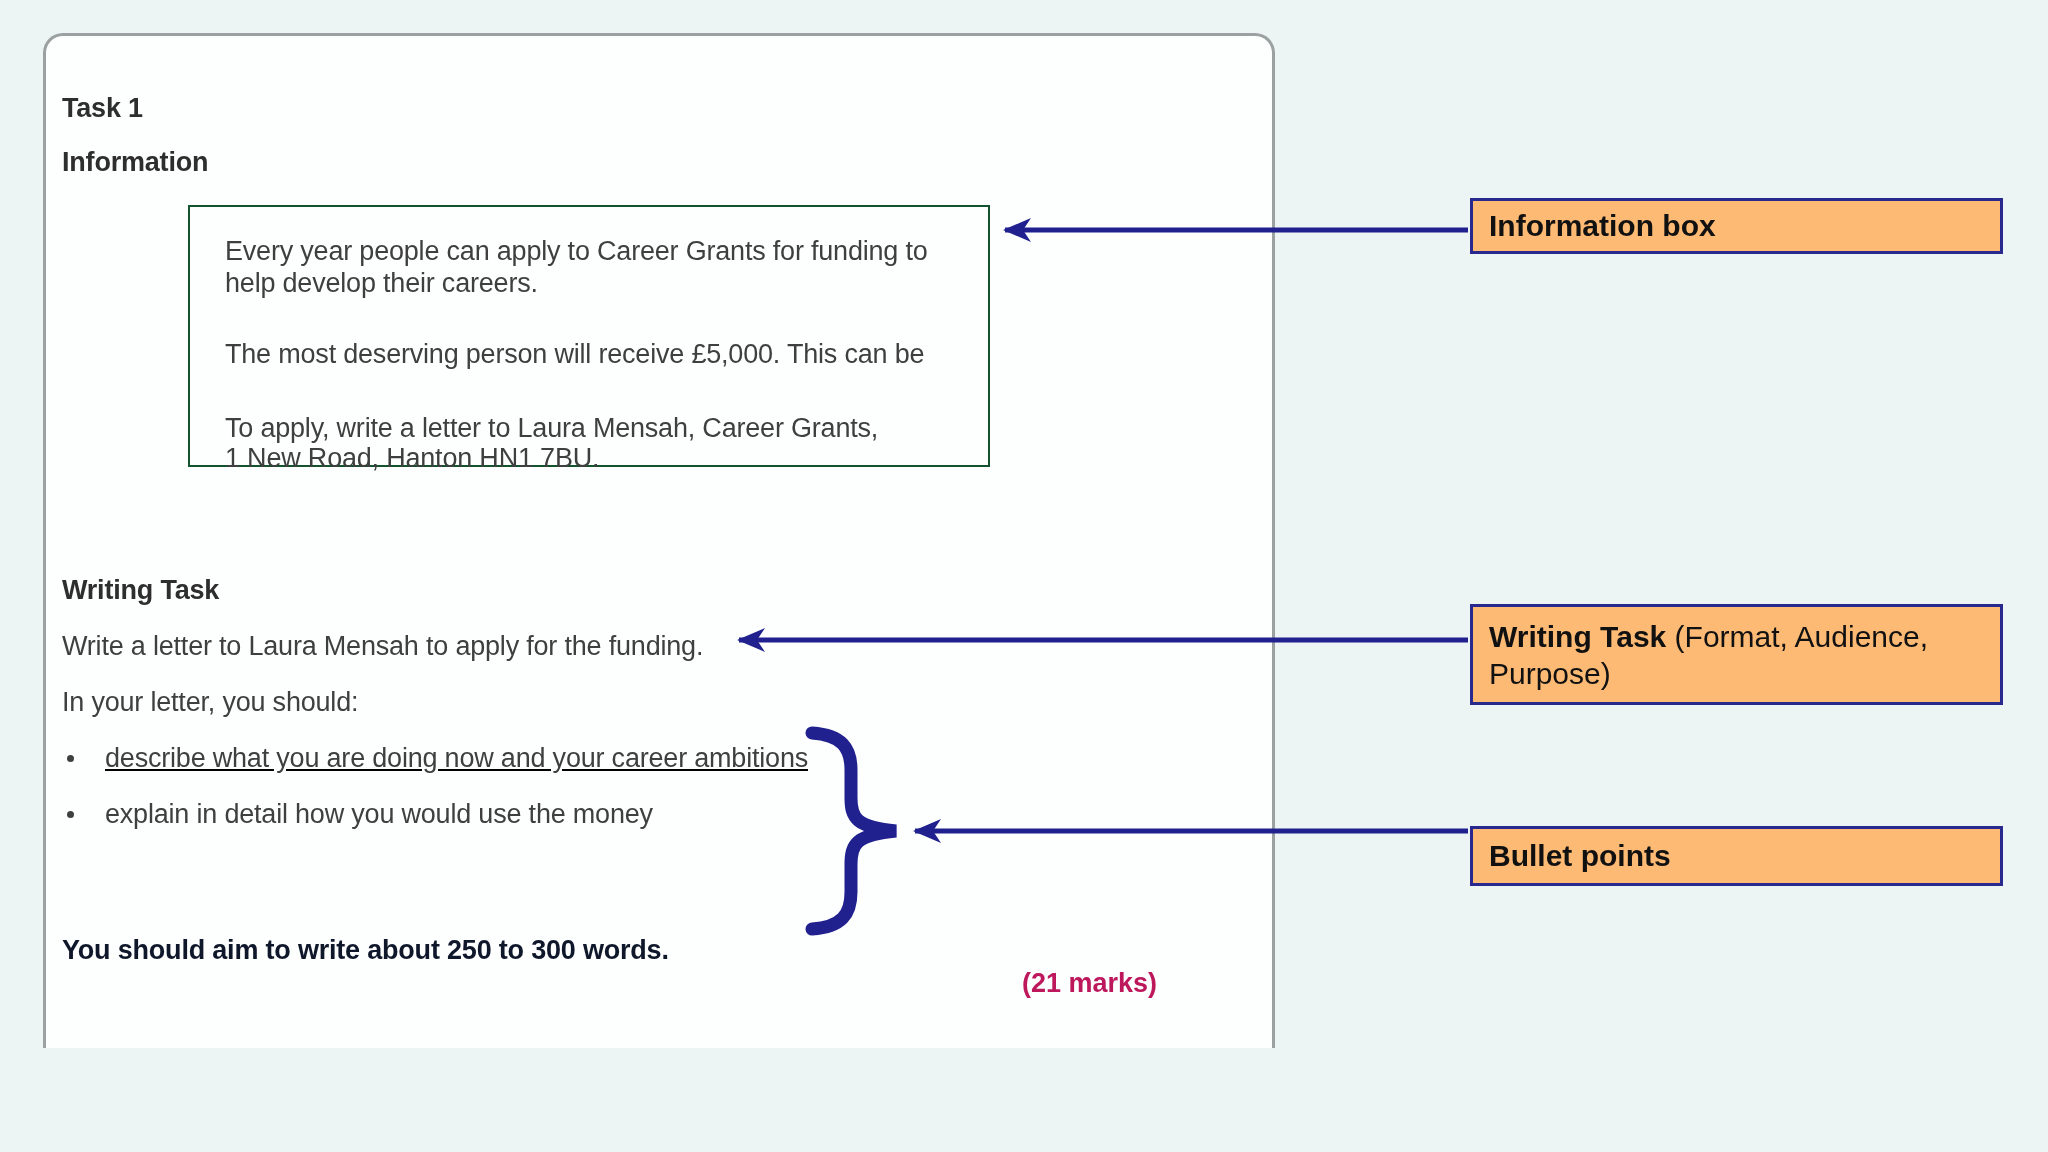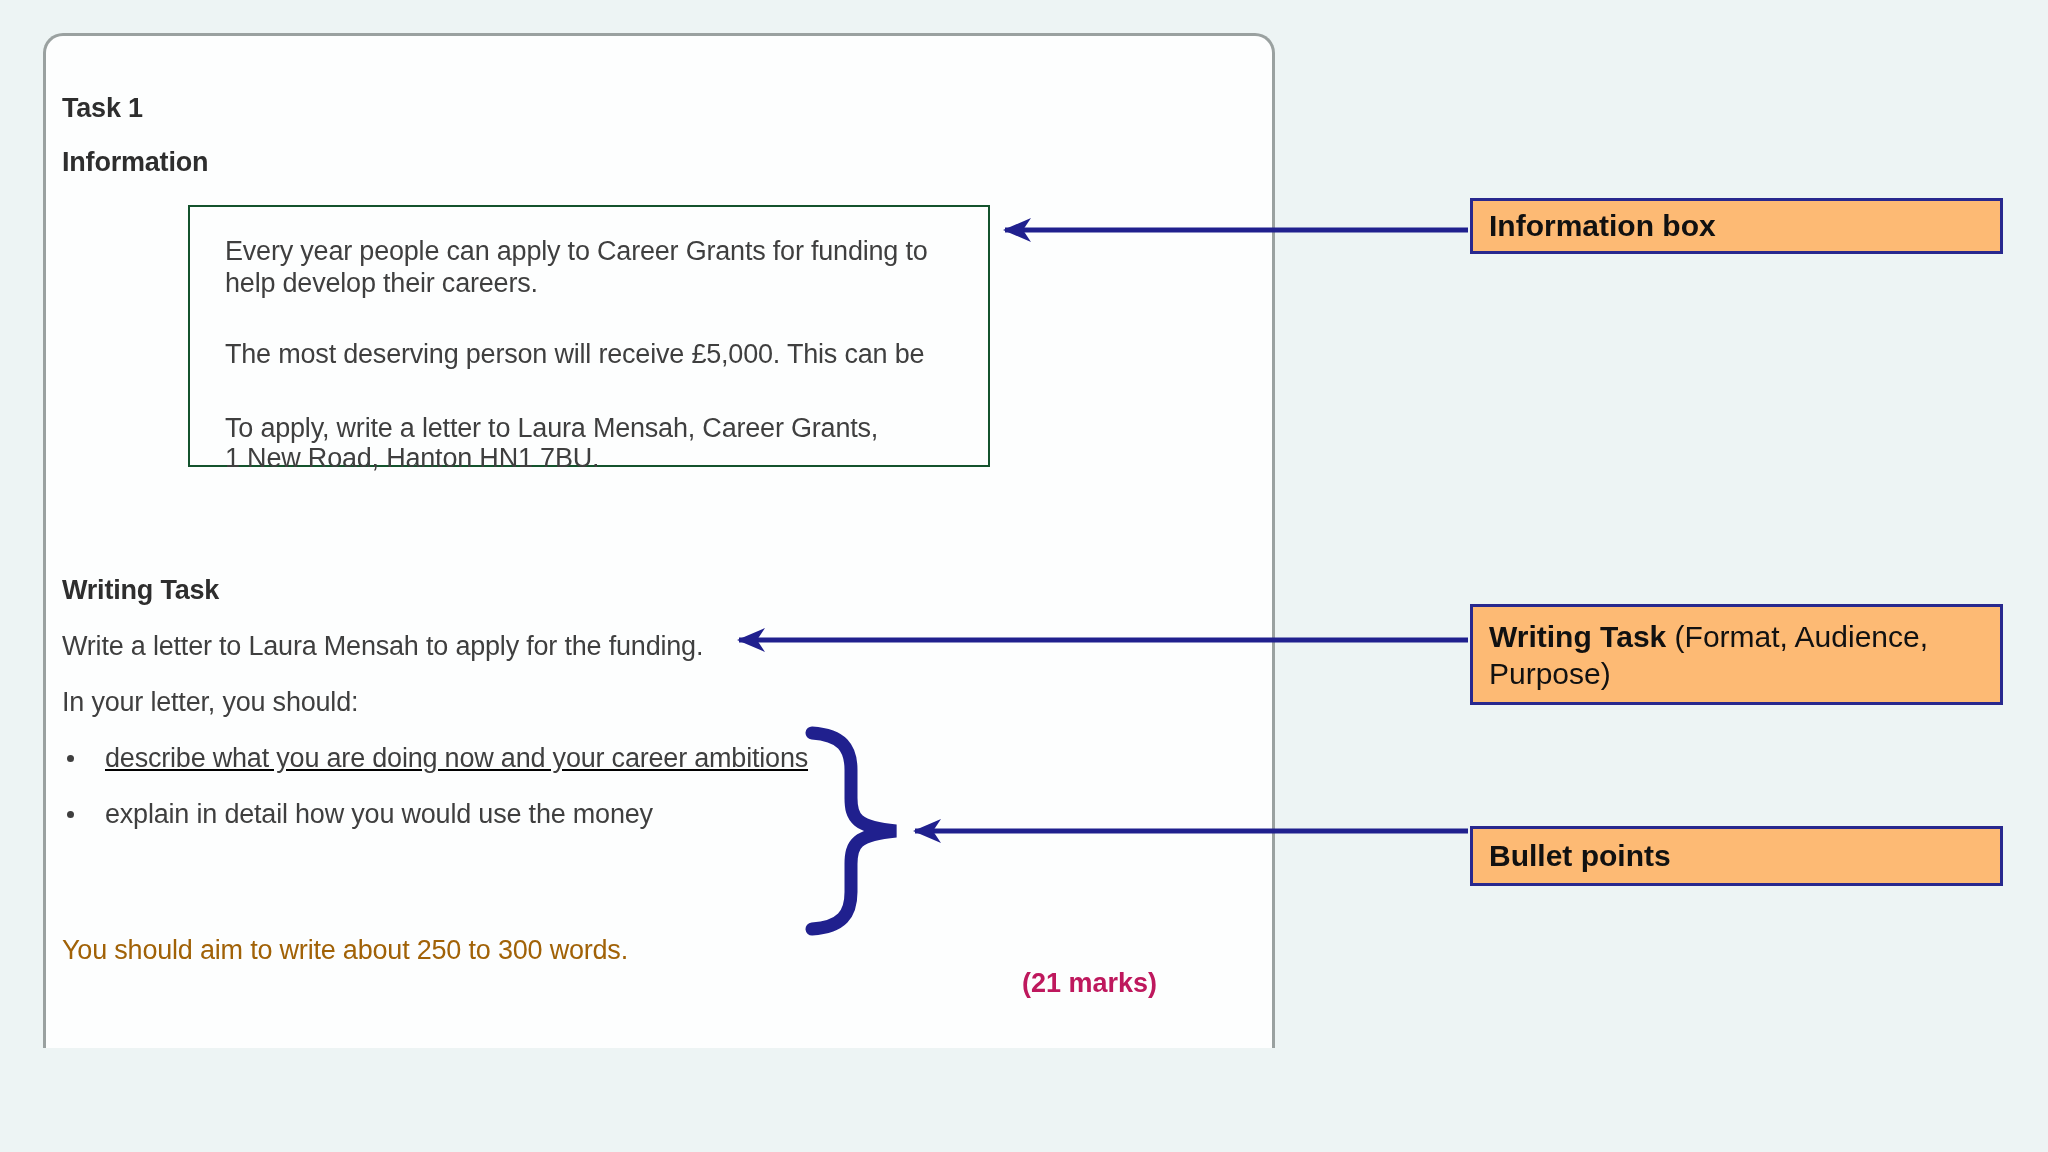--- a/index.html
+++ b/index.html
@@ -51,21 +51,21 @@
   }
   .bullet-dot{
     width:7px;height:7px;border-radius:50%;
     background:#3f3f3f;flex:0 0 auto;
   }
   .bullet-text{
     margin-left:31px;
     font-size:27px;line-height:32px;color:#3f3f3f;
     white-space:nowrap;letter-spacing:-0.2px;
   }
-  .word-count{font-weight:normal;color:#a16207;}
+  .word-count{font-weight:bold;color:#0f172a;}
   .marks{
     position:absolute;left:976px;top:931px;
     font-size:27px;line-height:32px;
     font-weight:bold;color:#be185d;
     white-space:nowrap;
   }
   
   .callout{
     position:absolute;left:1470px;
     width:533px;

